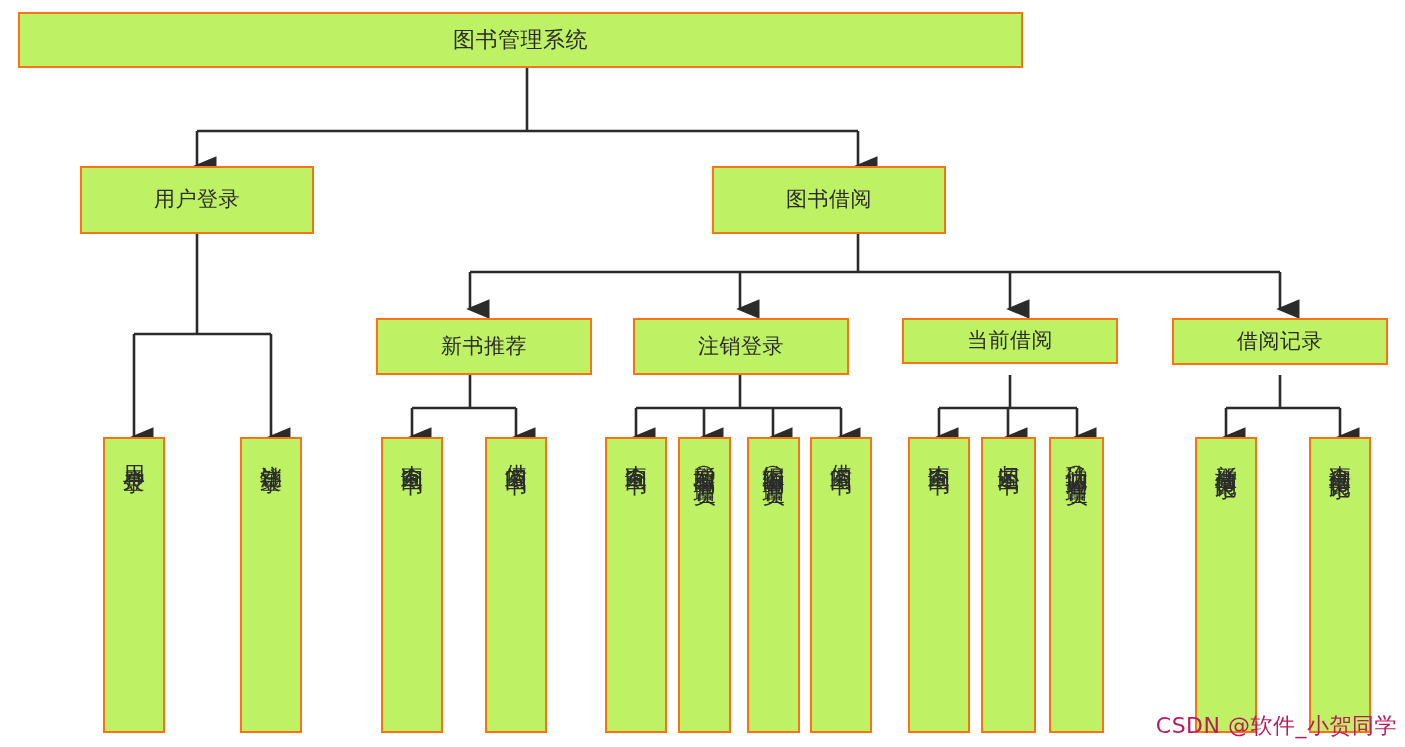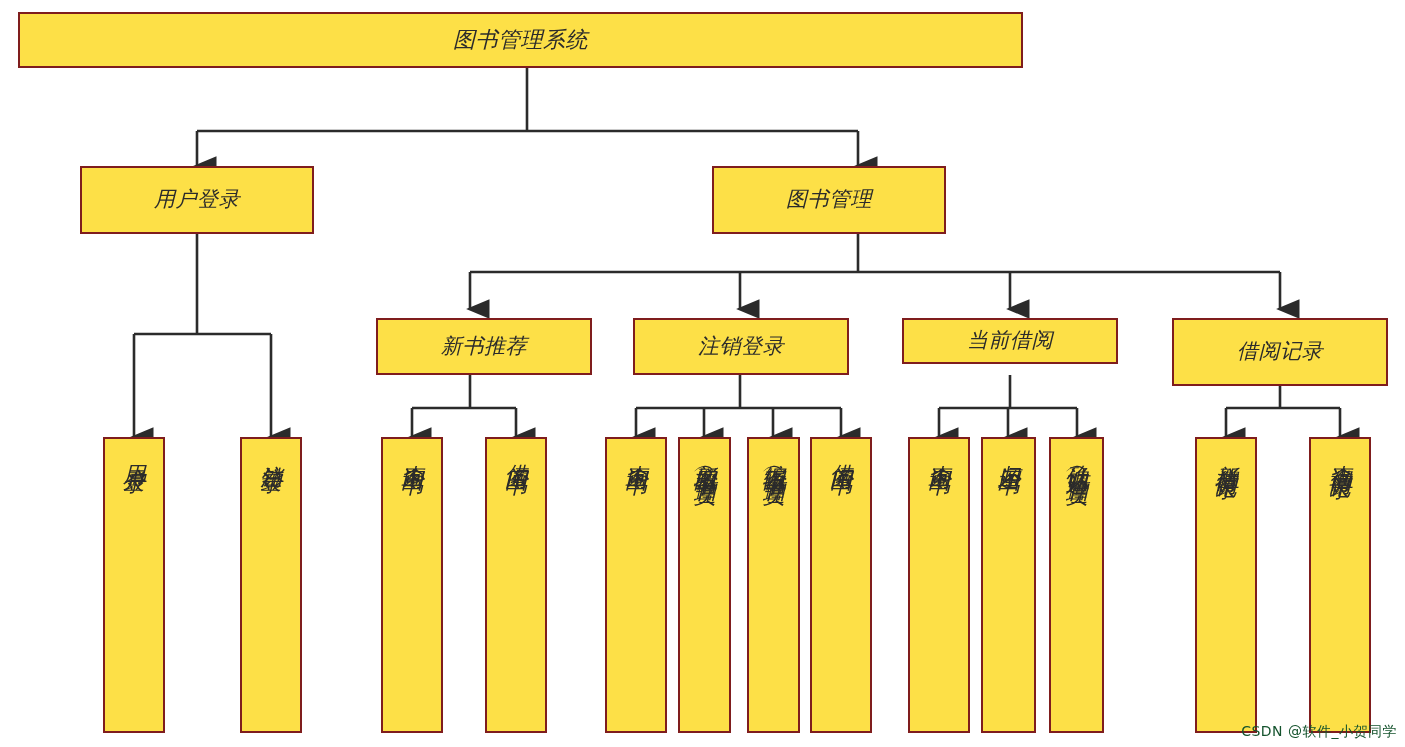--- a/index.html
+++ b/index.html
@@ -21,27 +21,26 @@
   #edges {
     position: absolute;
     left: 0;
     top: 0;
     width: 1405px;
     height: 747px;
   }
   .node {
     position: absolute;
     box-sizing: border-box;
-    background: #fde047;
-    border: 2px solid #7f1d1d;
+    background: #bef264;
+    border: 2px solid #f97316;
     display: flex;
     align-items: center;
     justify-content: center;
     color: #2b2b2b;
-    font-style: italic;
   }
   .node .label {
     display: block;
     text-align: center;
     line-height: 1.12;
     letter-spacing: 0.5px;
     white-space: nowrap;
   }
   
   .node.horiz .label {
@@ -63,22 +62,22 @@
     -ms-writing-mode: tb-rl;
     font-size: 22px;
     line-height: 1;
     letter-spacing: 3px;
     white-space: nowrap;
   }
   #watermark {
     position: absolute;
     right: 8px;
     bottom: 6px;
-    font-size: 14px;
-    color: #14532d;
+    font-size: 22px;
+    color: #be185d;
     letter-spacing: 0.5px;
     white-space: nowrap;
     pointer-events: none;
   }
 </style>
 </head>
 <body>
 
 <div id="canvas">
 
@@ -133,33 +132,33 @@
   </svg>
 
   <div class="node horiz root" style="left:18px; top:12px; width:1005px; height:56px;">
     <span class="label">图书管理系统</span>
   </div>
 
   <div class="node horiz" style="left:80px; top:166px; width:234px; height:68px;">
     <span class="label">用户登录</span>
   </div>
   <div class="node horiz" style="left:712px; top:166px; width:234px; height:68px;">
-    <span class="label">图书管理</span>
+    <span class="label">图书借阅</span>
   </div>
 
   <div class="node horiz" style="left:376px; top:318px; width:216px; height:57px;">
     <span class="label">新书推荐</span>
   </div>
   <div class="node horiz" style="left:633px; top:318px; width:216px; height:57px;">
     <span class="label">注销登录</span>
   </div>
   <div class="node horiz" style="left:902px; top:318px; width:216px; height:46px;">
     <span class="label">当前借阅</span>
   </div>
-  <div class="node horiz" style="left:1172px; top:318px; width:216px; height:68px;">
+  <div class="node horiz" style="left:1172px; top:318px; width:216px; height:47px;">
     <span class="label">借阅记录</span>
   </div>
 
   <div class="node vert" style="left:103px; top:437px; width:62px; height:296px;">
     <span class="label">用户登录</span>
   </div>
   <div class="node vert" style="left:240px; top:437px; width:62px; height:296px;">
     <span class="label">注销登录</span>
   </div>
 

